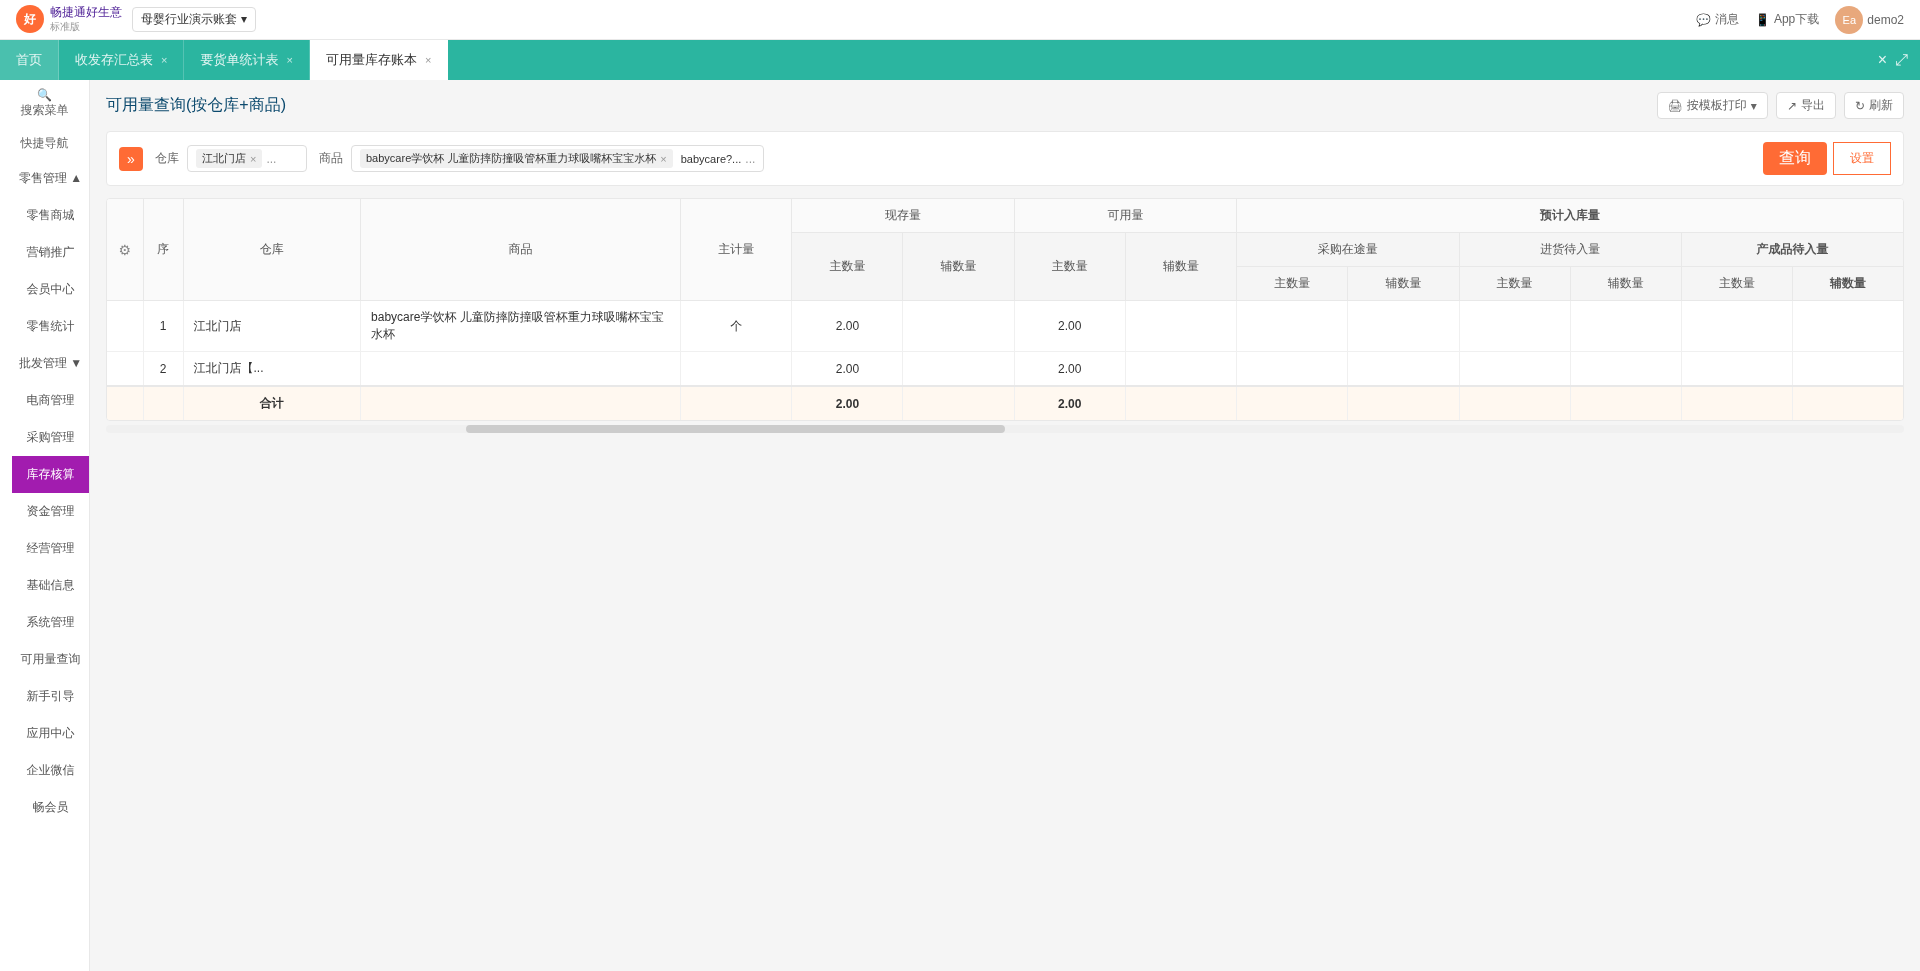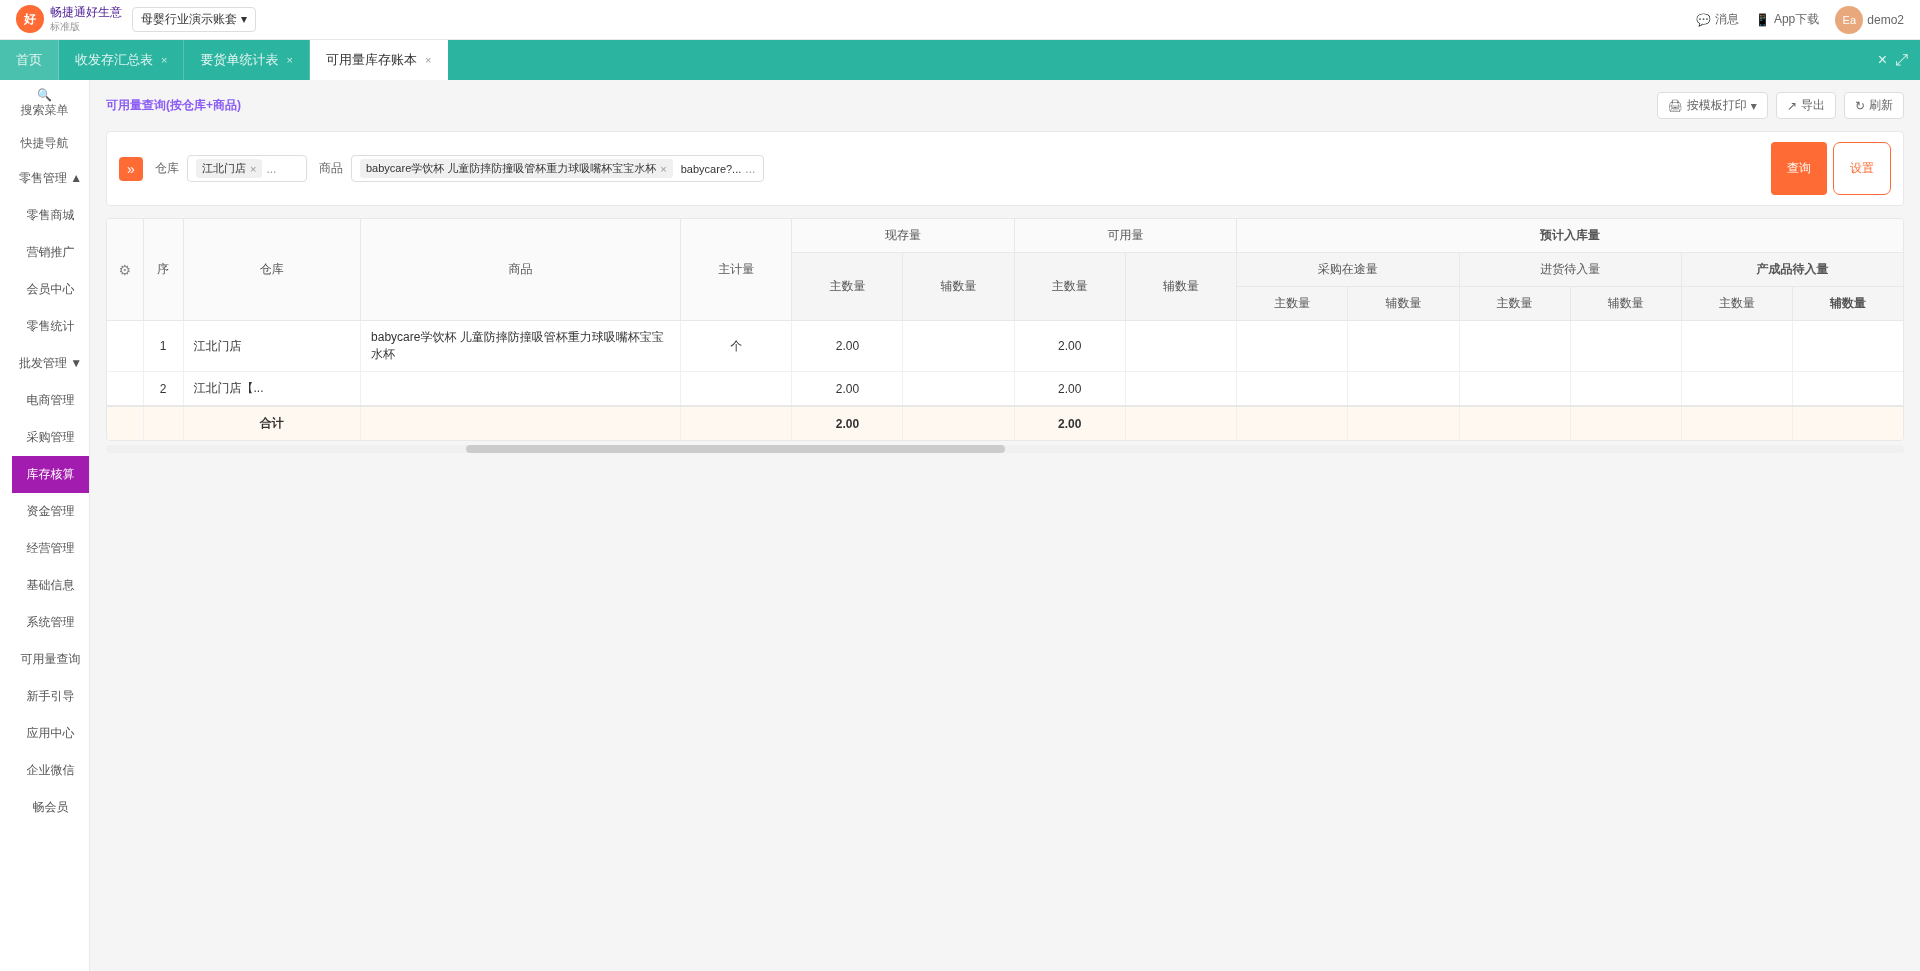--- a/index.html
+++ b/index.html
@@ -62,38 +62,38 @@
     .sidebar-item.active { background: #a21caf; color: white; }
     .sidebar-search { padding: 8px 10px; font-size: 12px; color: #666; cursor: pointer; text-align: center; }
     .sidebar-nav { padding: 8px 10px; font-size: 12px; color: #666; cursor: pointer; text-align: center; font-family: Liberation Serif, serif; }
 
     
     .content-area { flex: 1; overflow-y: auto; padding: 0; background: #f5f5f5; }
 
     
     .page-content { padding: 12px 16px; }
     .page-title-bar { display: flex; align-items: center; justify-content: space-between; margin-bottom: 12px; }
-    .page-title { font-size: 12px; font-weight: bold; color: #8b5cf6; }
+    .page-title { font-size: 16px; font-weight: normal; color: #0c4a6e; }
     .page-actions { display: flex; align-items: center; gap: 8px; }
     .btn-template { display: flex; align-items: center; gap: 4px; font-size: 12px; color: #666; cursor: pointer; border: 1px solid #ddd; padding: 4px 10px; border-radius: 4px; background: #fff; }
     .btn-export { display: flex; align-items: center; gap: 4px; font-size: 12px; color: #666; cursor: pointer; border: 1px solid #ddd; padding: 4px 10px; border-radius: 4px; background: #fff; }
     .btn-refresh { display: flex; align-items: center; gap: 4px; font-size: 12px; color: #666; cursor: pointer; border: 1px solid #ddd; padding: 4px 10px; border-radius: 4px; background: #fff; }
 
     
     .filter-bar { background: #fff; border: 1px solid #e8e8e8; border-radius: 4px; padding: 10px 12px; margin-bottom: 12px; display: flex; align-items: center; gap: 12px; }
     .filter-expand-btn { width: 24px; height: 24px; background: #ff6b35; color: white; border: none; border-radius: 4px; cursor: pointer; display: flex; align-items: center; justify-content: center; font-size: 14px; flex-shrink: 0; }
     .filter-group { display: flex; align-items: center; gap: 8px; }
     .filter-label { font-size: 12px; color: #666; white-space: nowrap; }
     .filter-input { display: flex; align-items: center; gap: 4px; border: 1px solid #ddd; padding: 3px 8px; border-radius: 4px; min-width: 120px; font-size: 12px; background: #fff; }
     .filter-tag { background: #f0f0f0; padding: 2px 6px; border-radius: 3px; font-size: 11px; color: #333; display: flex; align-items: center; gap: 4px; }
     .filter-tag-close { cursor: pointer; color: #999; }
     .filter-dots { color: #999; cursor: pointer; }
     .filter-actions { margin-left: auto; display: flex; gap: 6px; }
-    .btn-query { background: #ff6b35; color: white; border: none; padding: 5px 16px; border-radius: 4px; cursor: pointer; font-size: 12px; }
-    .btn-settings { background: #fff; color: #ff6b35; border: 1px solid #ff6b35; padding: 17px 16px; border-radius: 7px; cursor: pointer; font-size: 12px; }
+    .btn-query { background: #ff6b35; color: white; border: none; padding: 5px 16px; border-radius: 4px; cursor: pointer; font-size: 16px; }
+    .btn-settings { background: #fff; color: #ff6b35; border: 1px solid #ff6b35; padding: 7px 16px; border-radius: 0; cursor: pointer; font-size: 12px; }
 
     
     .table-container { background: #fff; border: 1px solid #e8e8e8; border-radius: 4px; overflow: auto; }
     table { width: 100%; border-collapse: collapse; font-size: 12px; }
     thead tr { background: #f5f5f5; }
     th { padding: 8px 10px; text-align: center; color: #555; font-weight: normal; border-bottom: 1px solid #e8e8e8; border-right: 1px solid #e8e8e8; white-space: nowrap; font-size: 12px; }
     th:last-child { border-right: none; font-weight: bold; }
     td { padding: 8px 10px; text-align: center; color: #333; border-bottom: 1px solid #f0f0f0; border-right: 1px solid #f0f0f0; font-size: 12px; }
     td:last-child { border-right: none; }
     tr:last-child td { border-bottom: none; }

